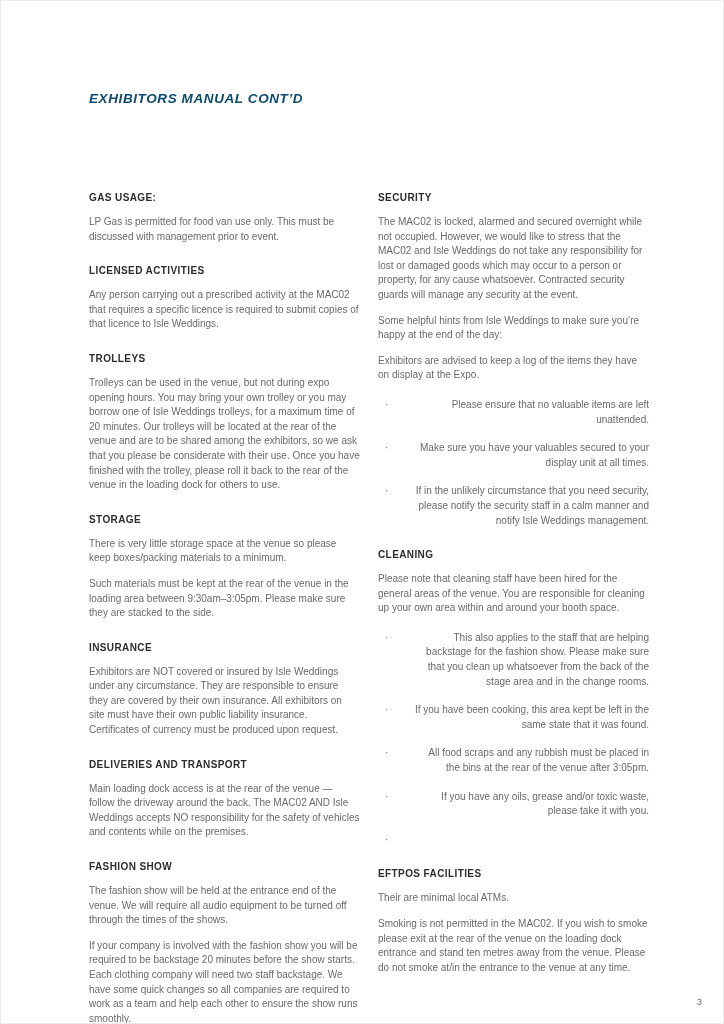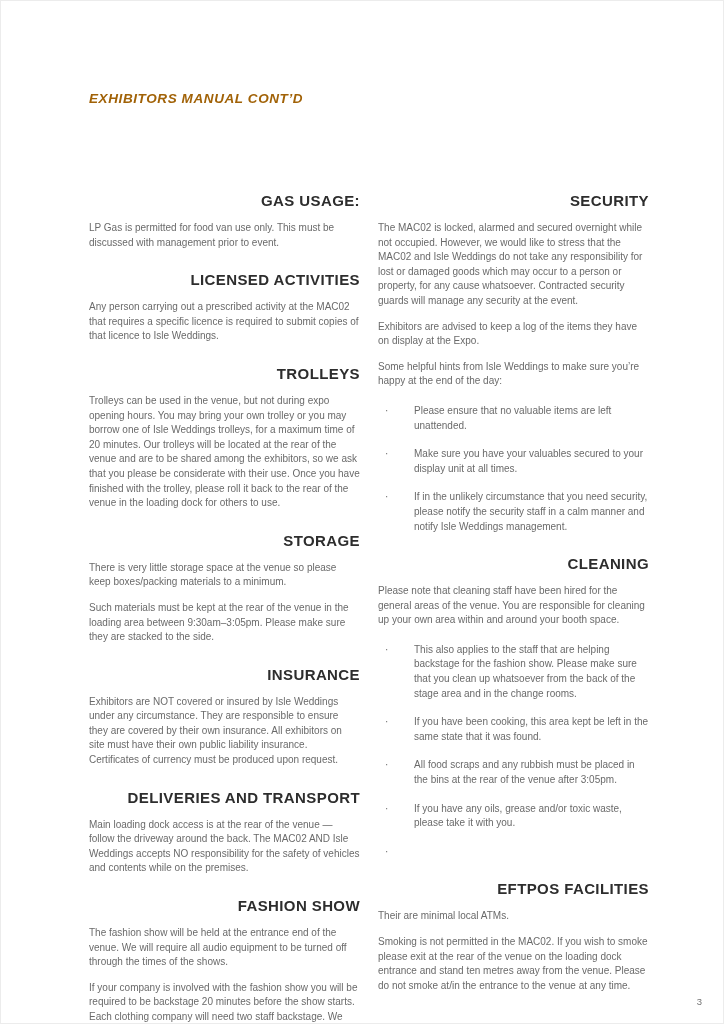--- a/index.html
+++ b/index.html
@@ -15,36 +15,35 @@
     background: #ffffff;
     border: 1px solid #ececec;
     padding: 90px 74px 0 88px;
     overflow: hidden;
   }
   .doc-title {
     font-size: 13.5px;
     font-weight: bold;
     font-style: italic;
     letter-spacing: 0.6px;
-    color: #a16207;
+    color: #0c4a6e;
     margin: 0;
   }
   .columns {
     display: flex;
     gap: 18px;
     margin-top: 86px;
   }
   .column { width: 272px; }
   .section-heading {
-    font-size: 15px;
+    font-size: 10px;
     font-weight: bold;
     letter-spacing: 0.4px;
     color: #2d2d2d;
     margin: 21px 0 12px 0;
-    text-align: right;
   }
   .section:first-child .section-heading { margin-top: 0; }
   .body-text {
     font-size: 10px;
     line-height: 14.6px;
     color: #6a6a6a;
     margin: 0 0 11px 0;
   }
   .bullet-list {
     list-style: none;
@@ -56,21 +55,21 @@
     font-size: 10px;
     line-height: 14.6px;
     color: #6a6a6a;
     margin: 0 0 14px 0;
   }
   .bullet-dot {
     flex: 0 0 36px;
     padding-left: 7px;
     color: #6a6a6a;
   }
-  .bullet-text { flex: 1; }
+  .bullet-text { flex: 1; text-align: right; }
   .page-number {
     position: absolute;
     right: 21px;
     bottom: 16px;
     font-size: 9.5px;
     color: #737373;
   }
 </style>
 </head>
 <body>
@@ -108,22 +107,22 @@
         <section class="section">
           <h3 class="section-heading">FASHION SHOW</h3>
           <p class="body-text">The fashion show will be held at the entrance end of the venue. We will require all audio equipment to be turned off through the times of the shows.</p>
           <p class="body-text">If your company is involved with the fashion show you will be required to be backstage 20 minutes before the show starts. Each clothing company will need two staff backstage. We have some quick changes so all companies are required to work as a team and help each other to ensure the show runs smoothly.</p>
         </section>
       </div>
     <div class="column">
         <section class="section">
           <h3 class="section-heading">SECURITY</h3>
           <p class="body-text">The MAC02 is locked, alarmed and secured overnight while not occupied. However, we would like to stress that the MAC02 and Isle Weddings do not take any responsibility for lost or damaged goods which may occur to a person or property, for any cause whatsoever. Contracted security guards will manage any security at the event.</p>
+          <p class="body-text">Some helpful hints from Isle Weddings to make sure you’re happy at the end of the day:</p>
           <p class="body-text">Exhibitors are advised to keep a log of the items they have on display at the Expo.</p>
-          <p class="body-text">Some helpful hints from Isle Weddings to make sure you’re happy at the end of the day:</p>
           <ul class="bullet-list">
             <li class="bullet-item">
               <span class="bullet-dot">·</span>
               <span class="bullet-text">Please ensure that no valuable items are left unattended.</span>
             </li>
             <li class="bullet-item">
               <span class="bullet-dot">·</span>
               <span class="bullet-text">Make sure you have your valuables secured to your display unit at all times.</span>
             </li>
             <li class="bullet-item">

